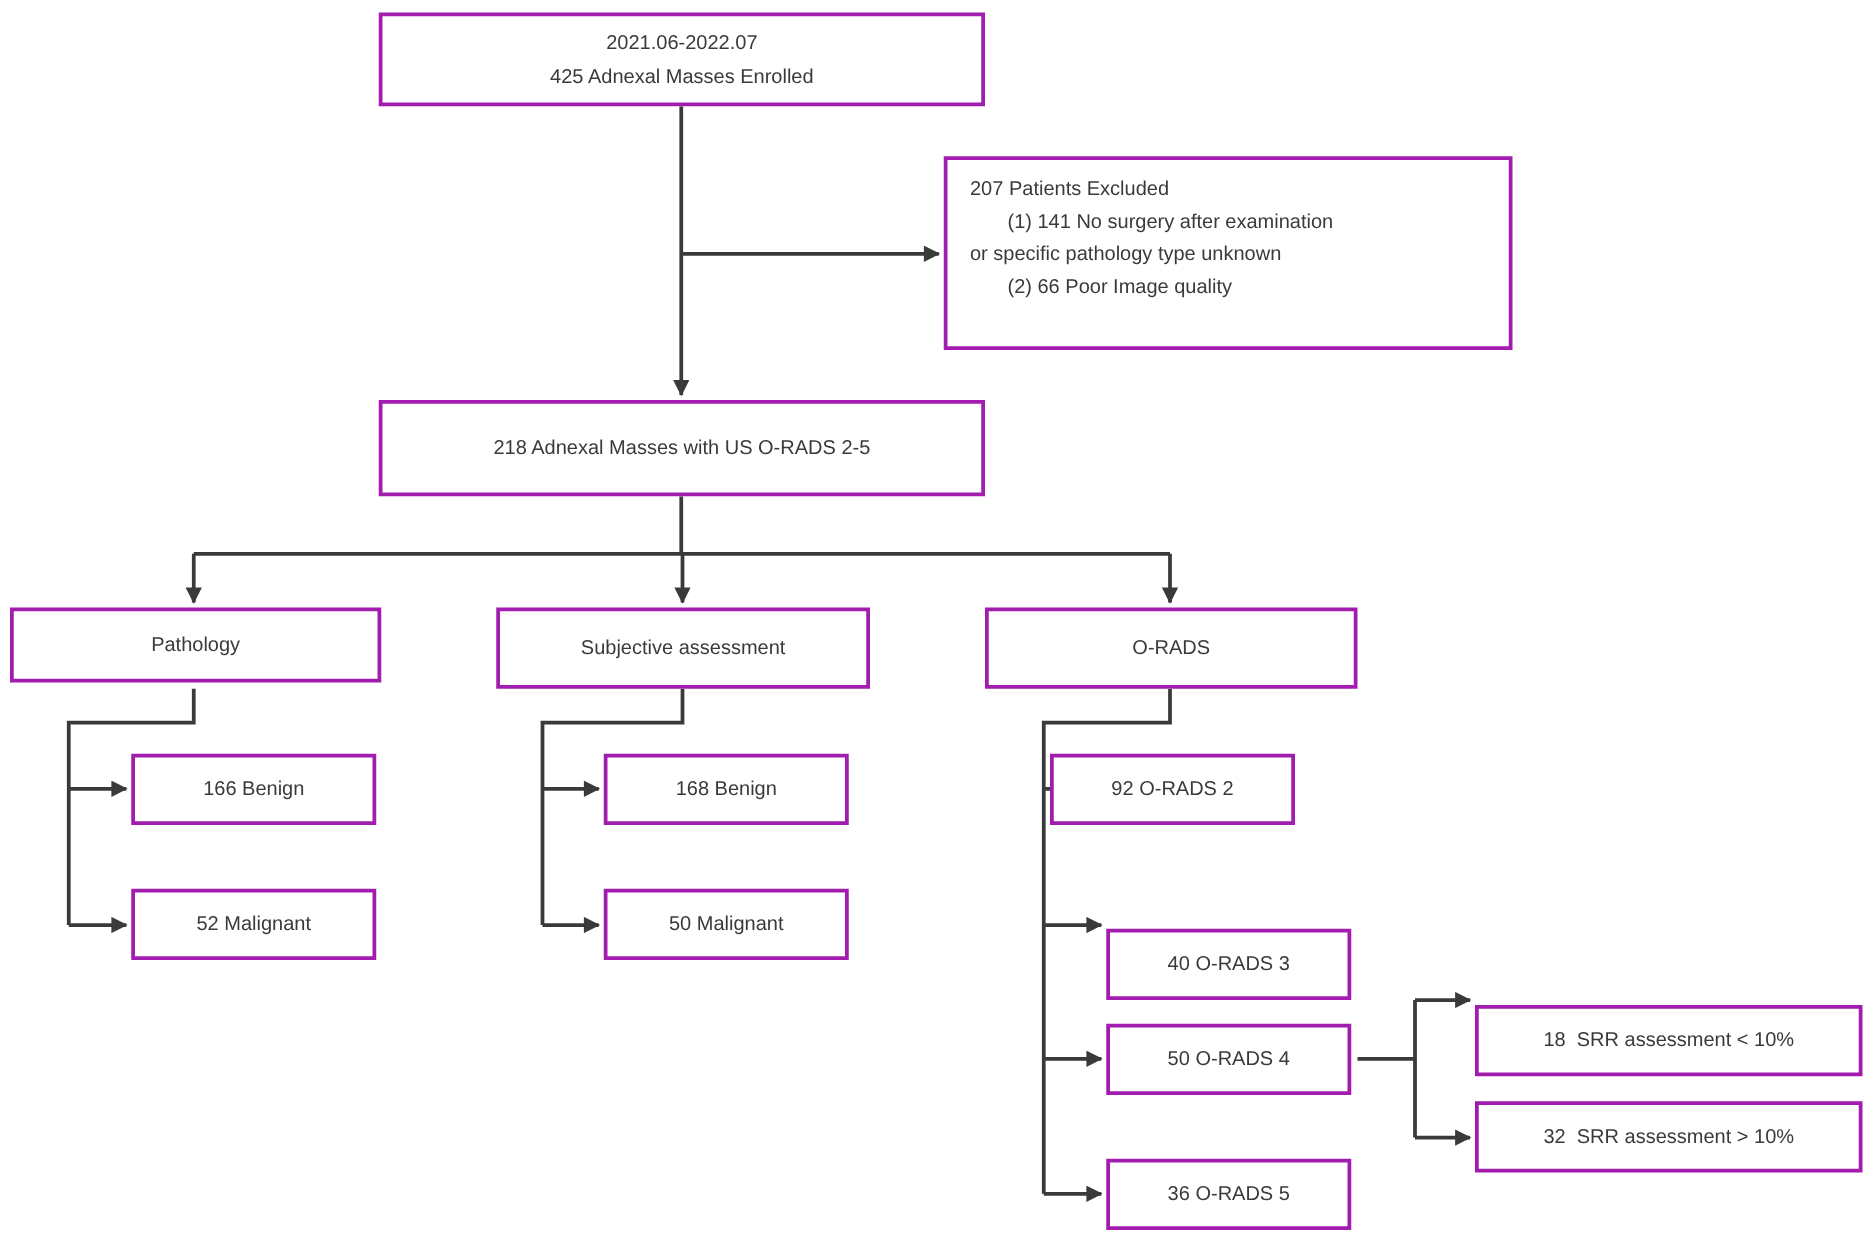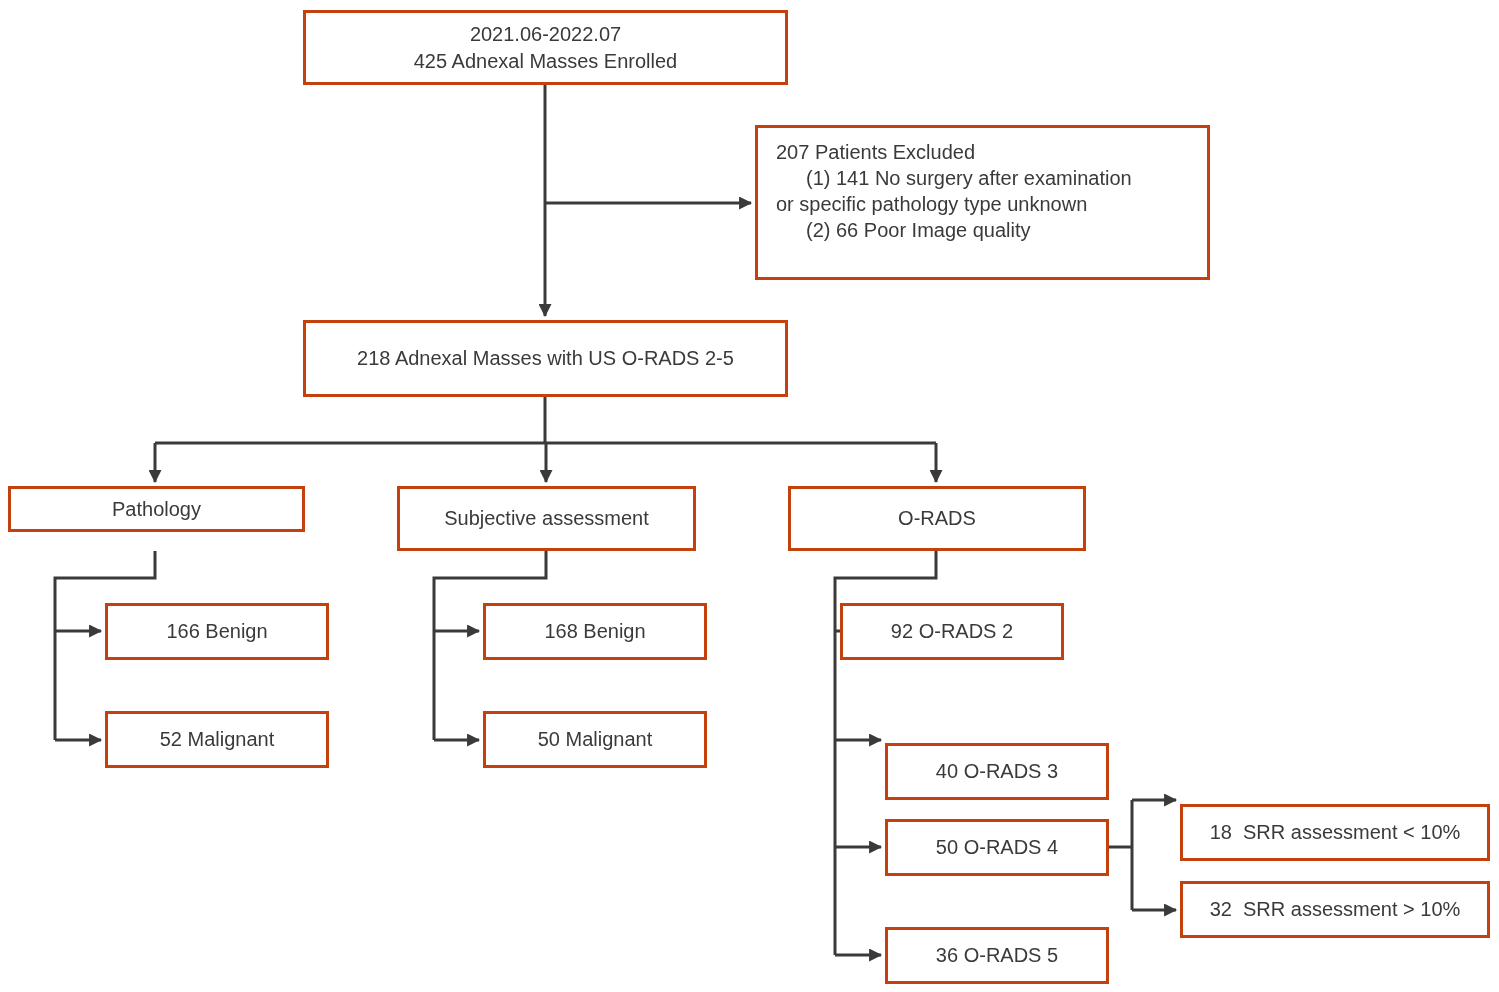--- a/index.html
+++ b/index.html
@@ -31,50 +31,50 @@
     stroke-linejoin: miter;
   }
   svg.connectors .arrowhead-fill {
     fill: #3a3a3a;
     stroke: none;
   }
   .node {
     position: absolute;
     box-sizing: border-box;
     background: #ffffff;
-    border: 3px solid #c2410c;
+    border: 3px solid #a21caf;
     display: flex;
     flex-direction: column;
     align-items: center;
     justify-content: center;
     text-align: center;
-    font-size: 20px;
+    font-size: 16px;
     line-height: 27px;
     z-index: 1;
   }
   .label { white-space: pre; }
   
   .box-enrolled   { left: 303px; top: 10px;  width: 485px; height: 75px; }
   .box-orads25    { left: 303px; top: 320px; width: 485px; height: 77px; }
   
   .box-excluded {
     left: 755px; top: 125px; width: 455px; height: 155px;
     align-items: flex-start;
     justify-content: flex-start;
     text-align: left;
     padding: 11px 18px;
     line-height: 26px;
   }
   .box-excluded .indent { padding-left: 30px; }
   
-  .box-pathology  { left: 8px;   top: 486px; width: 297px; height: 46px; }
+  .box-pathology  { left: 8px;   top: 486px; width: 297px; height: 60px; }
   .box-subjective { left: 397px; top: 486px; width: 299px; height: 65px; }
   .box-orads      { left: 788px; top: 486px; width: 298px; height: 65px; }
   
-  .leaf { width: 224px; height: 57px; }
+  .leaf { width: 196px; height: 57px; }
   .box-path-benign     { left: 105px; top: 603px; }
   .box-path-malignant  { left: 105px; top: 711px; }
   .box-subj-benign     { left: 483px; top: 603px; }
   .box-subj-malignant  { left: 483px; top: 711px; }
   .box-orads2          { left: 840px; top: 603px; }
   .box-orads3          { left: 885px; top: 711px; margin-top: 32px; }
   .box-orads4          { left: 885px; top: 819px; }
   .box-orads5          { left: 885px; top: 927px; }
   
   .srr { width: 310px; height: 57px; }

